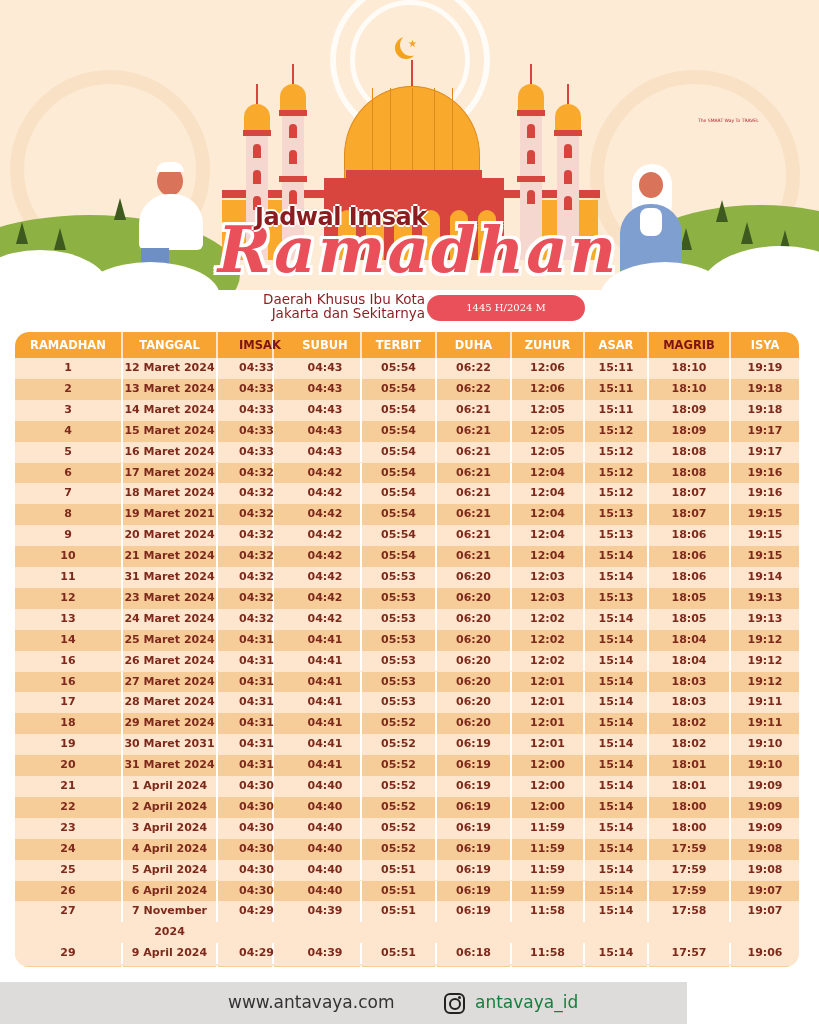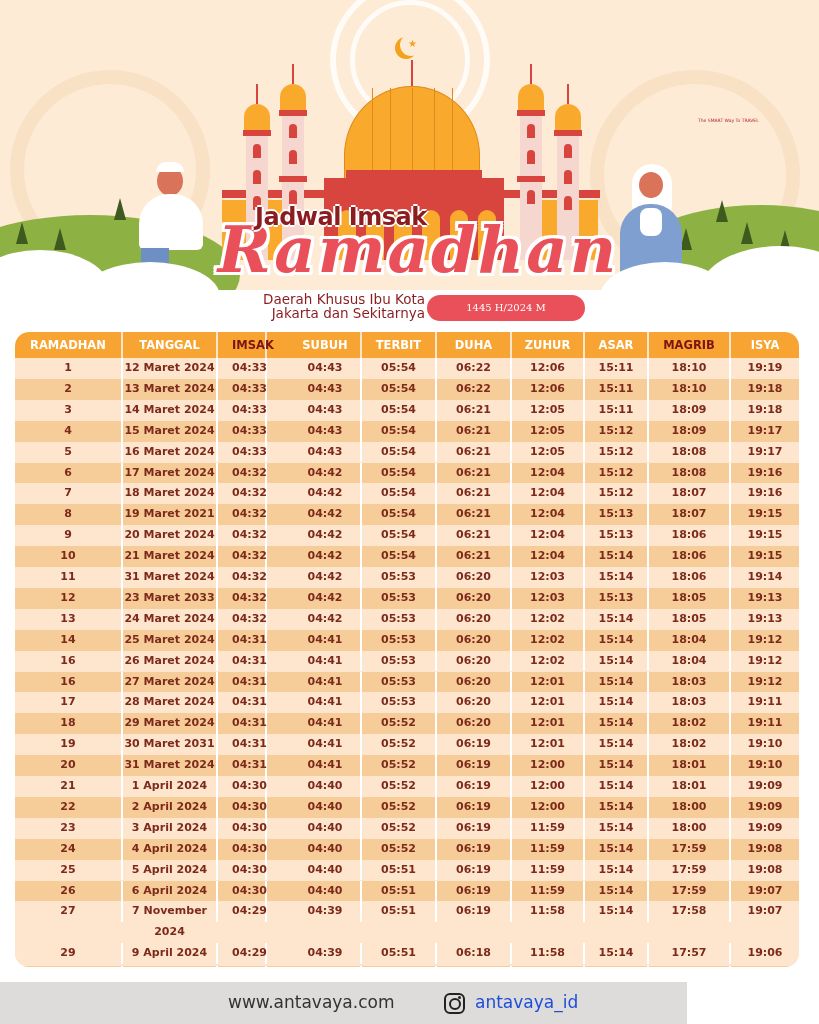--- a/index.html
+++ b/index.html
@@ -117,21 +117,21 @@
   .tbody { position: absolute; left: 0; top: 26px; width: 784px; }
   .tr { position: absolute; left: 0; width: 784px; height: 20.9px; }
   .tr.alt { background: #f6cd98; }
   .tr.norm { background: #fde6cd; }
   .td {
     position: absolute; top: 0; height: 20.9px; line-height: 20.9px; text-align: center;
     font-size: 11px; font-weight: bold; color: #7d2a1c; border-right: 2px solid #ffffff;
   }
   .col-0 { left: 0; width: 108px; }
   .col-1 { left: 108px; width: 95px; }
-  .col-2 { left: 196px; width: 56px; padding-left: 21px; }
+  .col-2 { left: 203px; width: 56px; padding-left: 21px; }
   .col-3 { left: 275px; width: 72px; }
   .col-4 { left: 347px; width: 75px; }
   .col-5 { left: 422px; width: 75px; }
   .col-6 { left: 497px; width: 73px; }
   .col-7 { left: 570px; width: 64px; }
   .col-8 { left: 634px; width: 82px; }
   .col-9 { left: 716px; width: 68px; border-right: none; }
 
   
   .footer {
@@ -146,21 +146,21 @@
   }
   .ig-icon::before {
     content: ""; position: absolute; left: 3px; top: 3px; width: 8px; height: 8px;
     border: 2.5px solid #222; border-radius: 50%;
   }
   .ig-icon::after {
     content: ""; position: absolute; right: 2px; top: 1px; width: 3px; height: 3px;
     background: #222; border-radius: 50%;
   }
   .footer-ig {
-    position: absolute; left: 475px; top: 10px; font-size: 17px; color: #1d4ed8;
+    position: absolute; left: 475px; top: 10px; font-size: 17px; color: #15803d;
   }
 </style>
 </head>
 <body>
 
 <div class="hero">
   <div class="ornament o1"></div>
   <div class="ornament o2"></div>
   <div class="ornament o3"></div>
   <div class="ornament o3b"></div>
@@ -408,21 +408,21 @@
         <div class="td col-3">04:42</div>
         <div class="td col-4">05:53</div>
         <div class="td col-5">06:20</div>
         <div class="td col-6">12:03</div>
         <div class="td col-7">15:14</div>
         <div class="td col-8">18:06</div>
         <div class="td col-9">19:14</div>
       </div>
       <div class="tr alt" style="top: 229.9px;">
         <div class="td col-0">12</div>
-        <div class="td col-1">23 Maret 2033</div>
+        <div class="td col-1">23 Maret 2024</div>
         <div class="td col-2">04:32</div>
         <div class="td col-3">04:42</div>
         <div class="td col-4">05:53</div>
         <div class="td col-5">06:20</div>
         <div class="td col-6">12:03</div>
         <div class="td col-7">15:13</div>
         <div class="td col-8">18:05</div>
         <div class="td col-9">19:13</div>
       </div>
       <div class="tr norm" style="top: 250.8px;">

